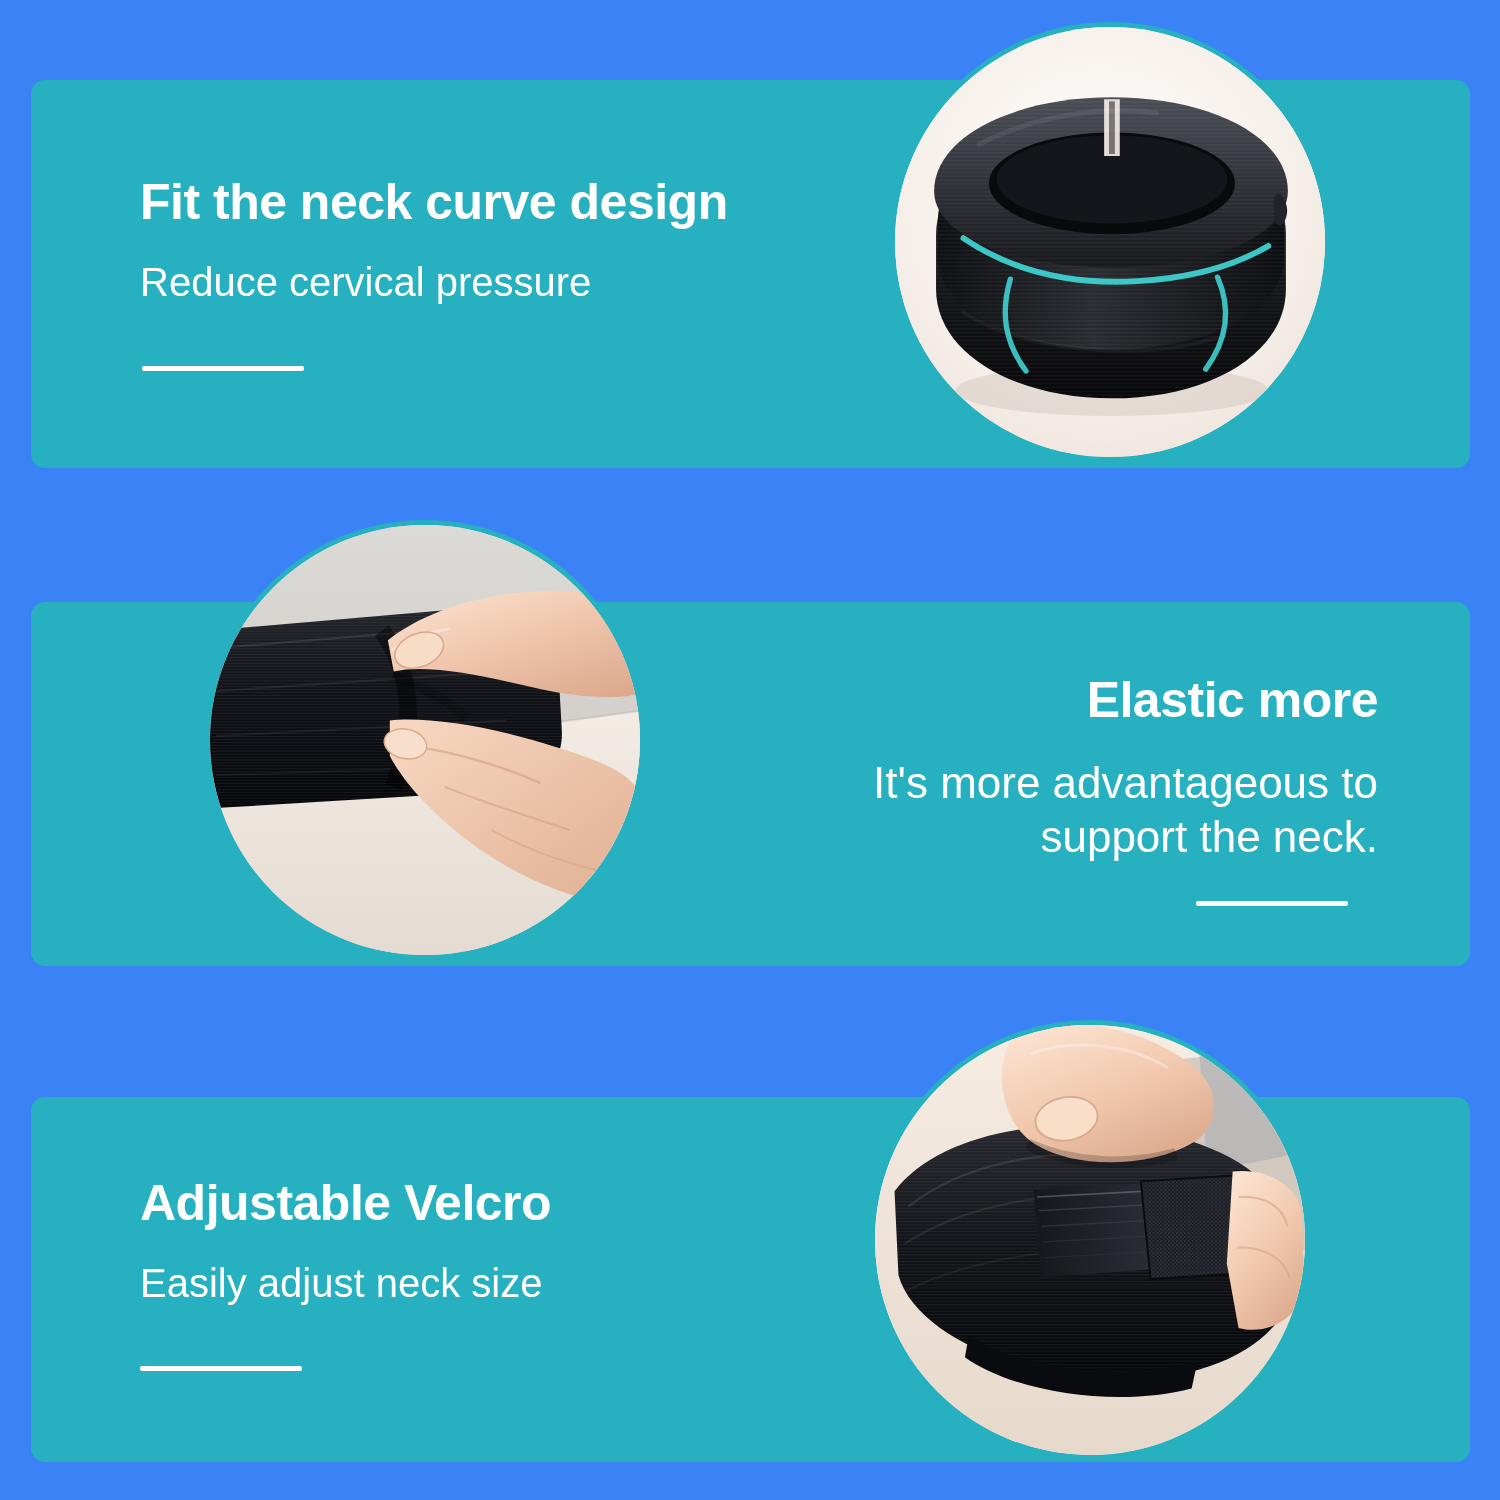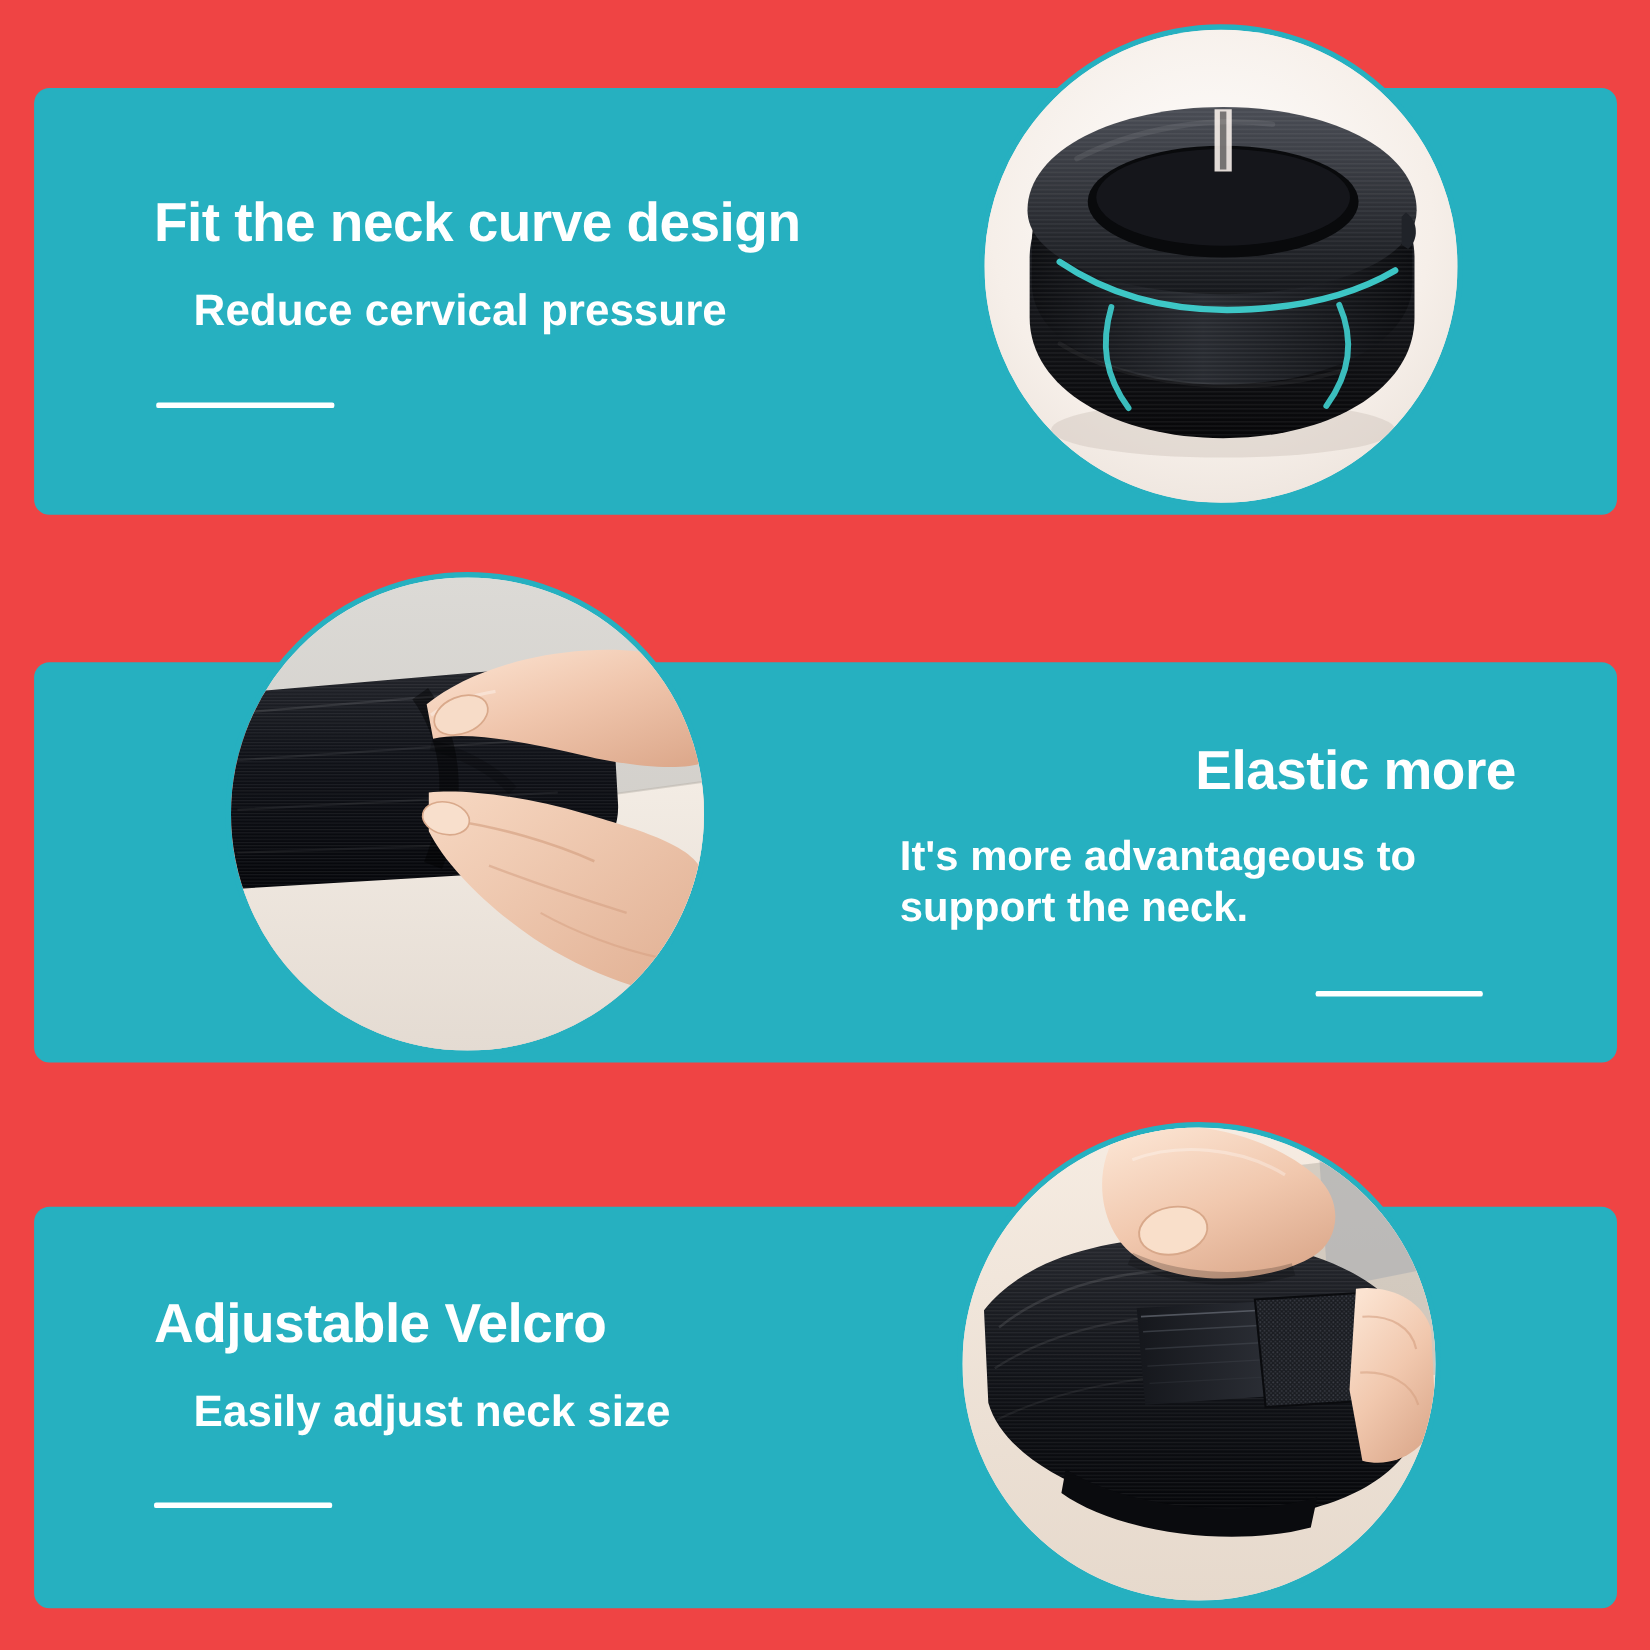--- a/index.html
+++ b/index.html
@@ -1,19 +1,19 @@
 <!DOCTYPE html>
 <html><head>
 <meta charset="utf-8">
 <style>
   * { margin:0; padding:0; box-sizing:border-box; }
   html,body { width:1500px; height:1500px; background:#ffffff; }
   body { font-family:"Liberation Sans", sans-serif; position:relative; overflow:hidden; }
 
-  .stage { position:absolute; inset:0; width:1500px; height:1500px; background:#ef4444; }
+  .stage { position:absolute; inset:0; width:1500px; height:1500px; background:#3b82f6; }
 
   
   .panel {
     position:absolute;
     background:#26b0c0;
     border-radius:14px;
   }
   #panel-1 { left:31px;  top:80px;   width:1439px; height:388px; }
   #panel-2 { left:31px;  top:602px;  width:1439px; height:364px; }
   #panel-3 { left:31px;  top:1097px; width:1439px; height:365px; }
@@ -23,35 +23,34 @@
   .title {
     font-family:"Liberation Sans Narrow","Liberation Sans", sans-serif;
     font-weight:bold;
     font-stretch:condensed;
     letter-spacing:-0.5px;
     line-height:1.0;
     white-space:nowrap;
   }
   .subtitle {
     font-family:"Liberation Sans Narrow","Liberation Sans", sans-serif;
-    font-weight:700;
+    font-weight:400;
     font-stretch:condensed;
     line-height:1.22;
-    margin-left:36px;
   }
   .rule { position:absolute; height:5px; width:162px; background:#ffffff; border-radius:2px; }
 
   
   #p1-title    { left:140px; top:177px; font-size:50px; }
   #p1-subtitle { left:140px; top:258px; font-size:40px; }
   #p1-rule     { left:142px; top:366px; }
 
   
   #p2-title    { right:122px; top:675px; font-size:50px; text-align:right; }
-  #p2-subtitle { right:122px; top:756px; font-size:38px; width:560px; }
+  #p2-subtitle { right:122px; top:756px; font-size:44px; text-align:right; width:560px; }
   #p2-rule     { left:1196px; top:901px; width:152px; }
 
   
   #p3-title    { left:140px; top:1178px; font-size:50px; }
   #p3-subtitle { left:140px; top:1259px; font-size:40px; }
   #p3-rule     { left:140px; top:1366px; }
 
   
   .photo {
     position:absolute;

